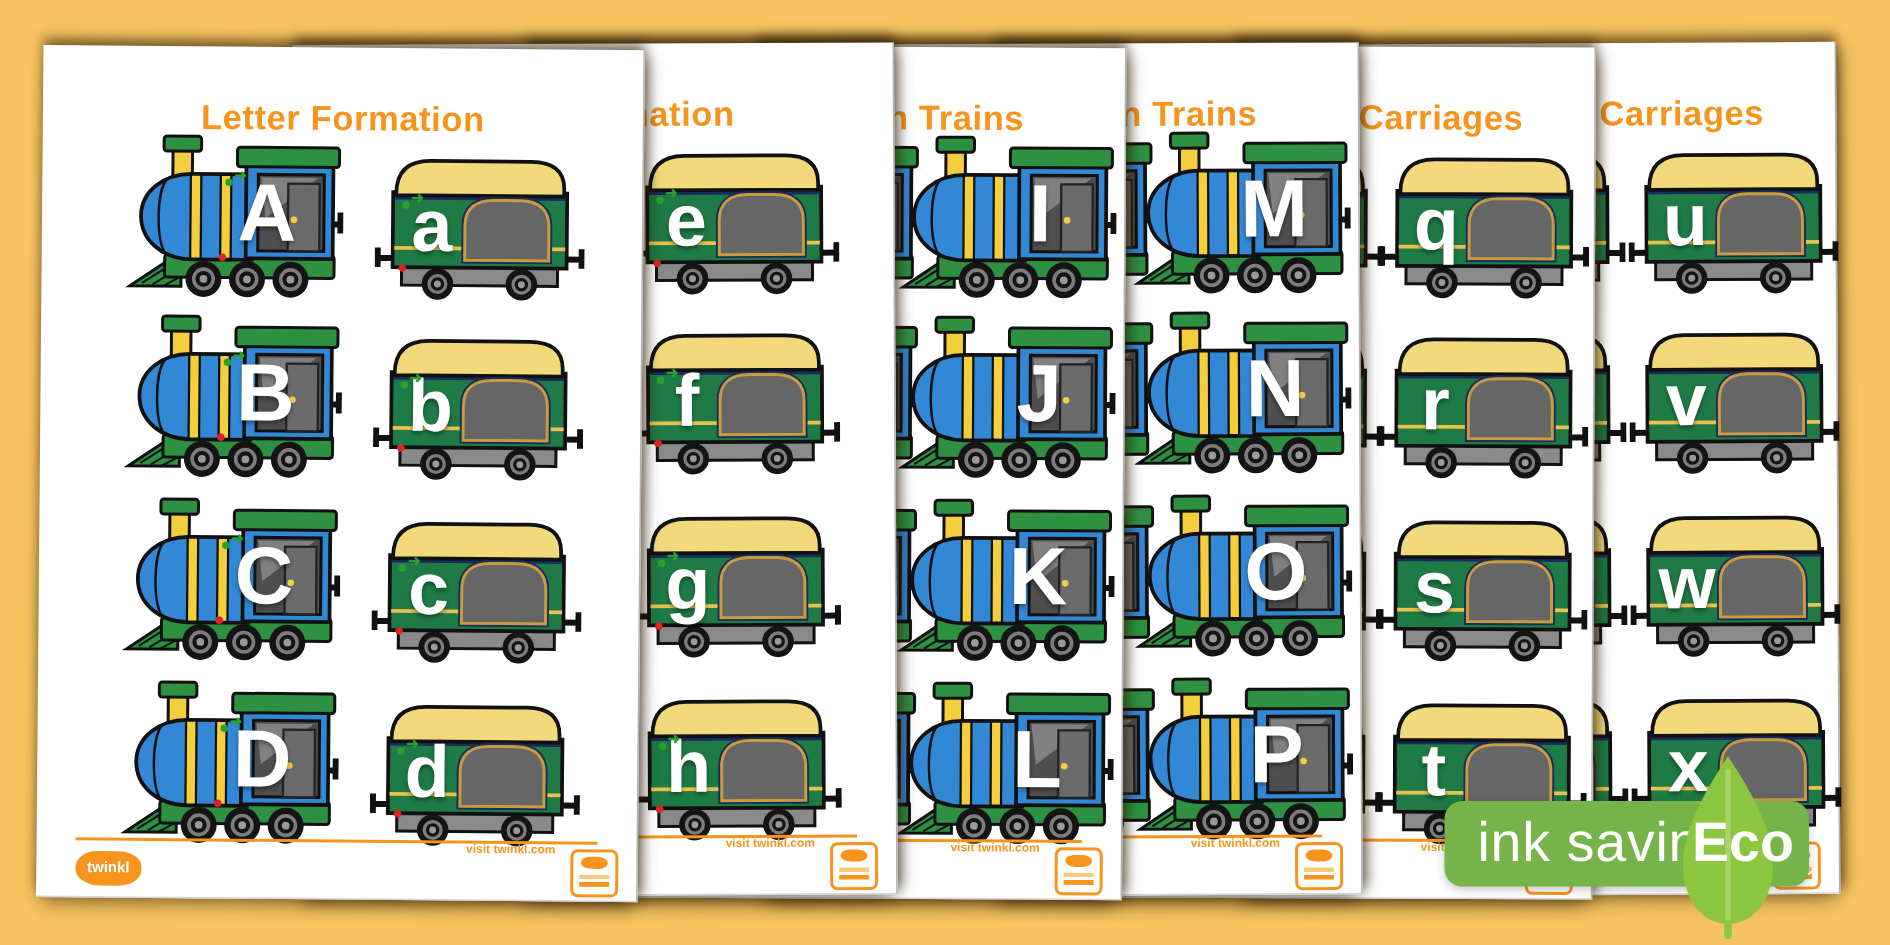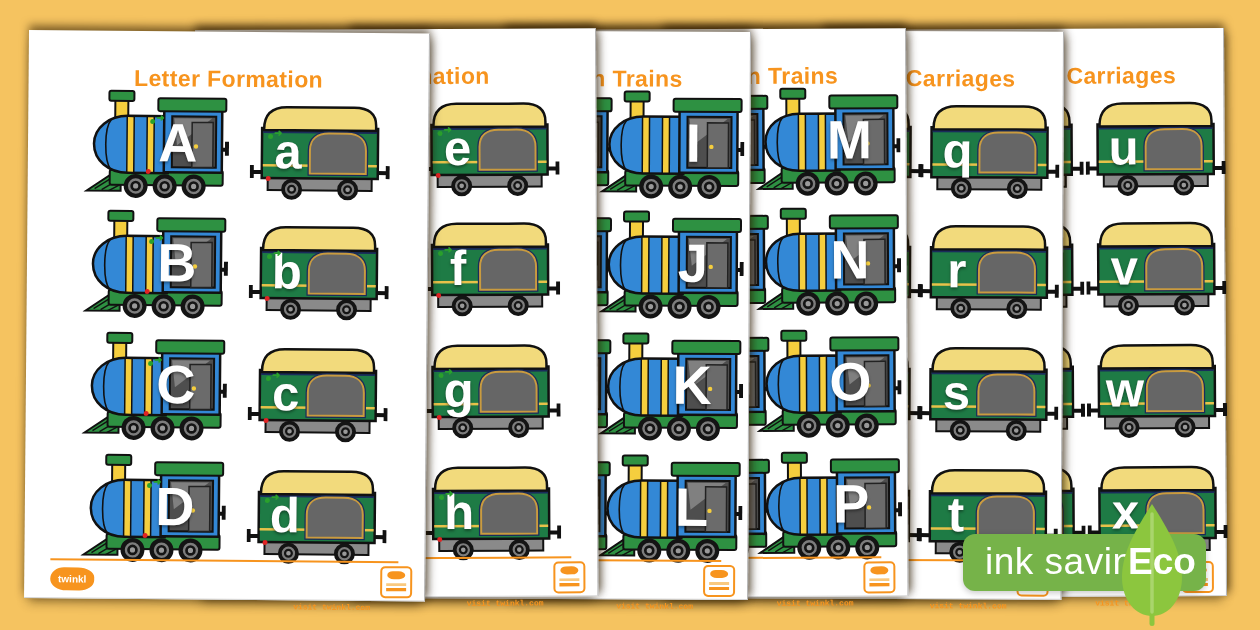--- a/index.html
+++ b/index.html
@@ -49,21 +49,21 @@
   .veh-carriage .arrow-mark{left:24px;top:28px;}
 
   
   .f-line{position:absolute;left:26px;right:26px;top:528px;height:2px;background:var(--accent,#F7941E);}
   .f-logo{
     position:absolute;left:26px;top:537px;width:44px;height:23px;
     background:var(--accent,#F7941E);
     border-radius:60% 70% 65% 70% / 95% 80% 85% 95%;
     color:#fff;font-weight:bold;font-size:10px;line-height:23px;text-align:center;
   }
-  .f-visit{position:absolute;right:54px;top:570px;font-weight:bold;font-size:8px;color:var(--accent,#F7941E);font-family:Liberation Mono, monospace;}
+  .f-visit{position:absolute;right:54px;top:529px;font-weight:bold;font-size:8px;color:var(--accent,#F7941E);}
   .f-stamp{
     position:absolute;right:12px;top:533px;width:28px;height:28px;background:#fff;
     border:2px solid var(--accent,#F7941E);border-radius:5px;
   }
   .f-stamp::before{content:"";position:absolute;left:5px;top:3px;width:18px;height:8px;
     background:var(--accent,#F7941E);border-radius:50% 60% 55% 60%/80% 80% 80% 80%;}
   .f-stamp::after{content:"";position:absolute;left:4px;top:15px;width:20px;height:8px;
     background:linear-gradient(#f9c97f 0 3px,#fff 3px 5px,var(--accent,#F7941E) 5px 8px);}
 
   

